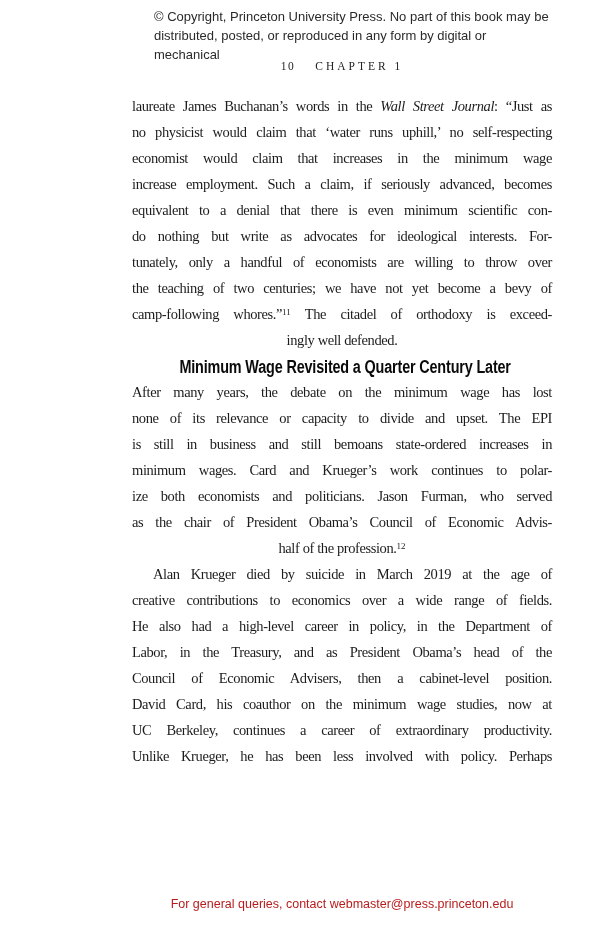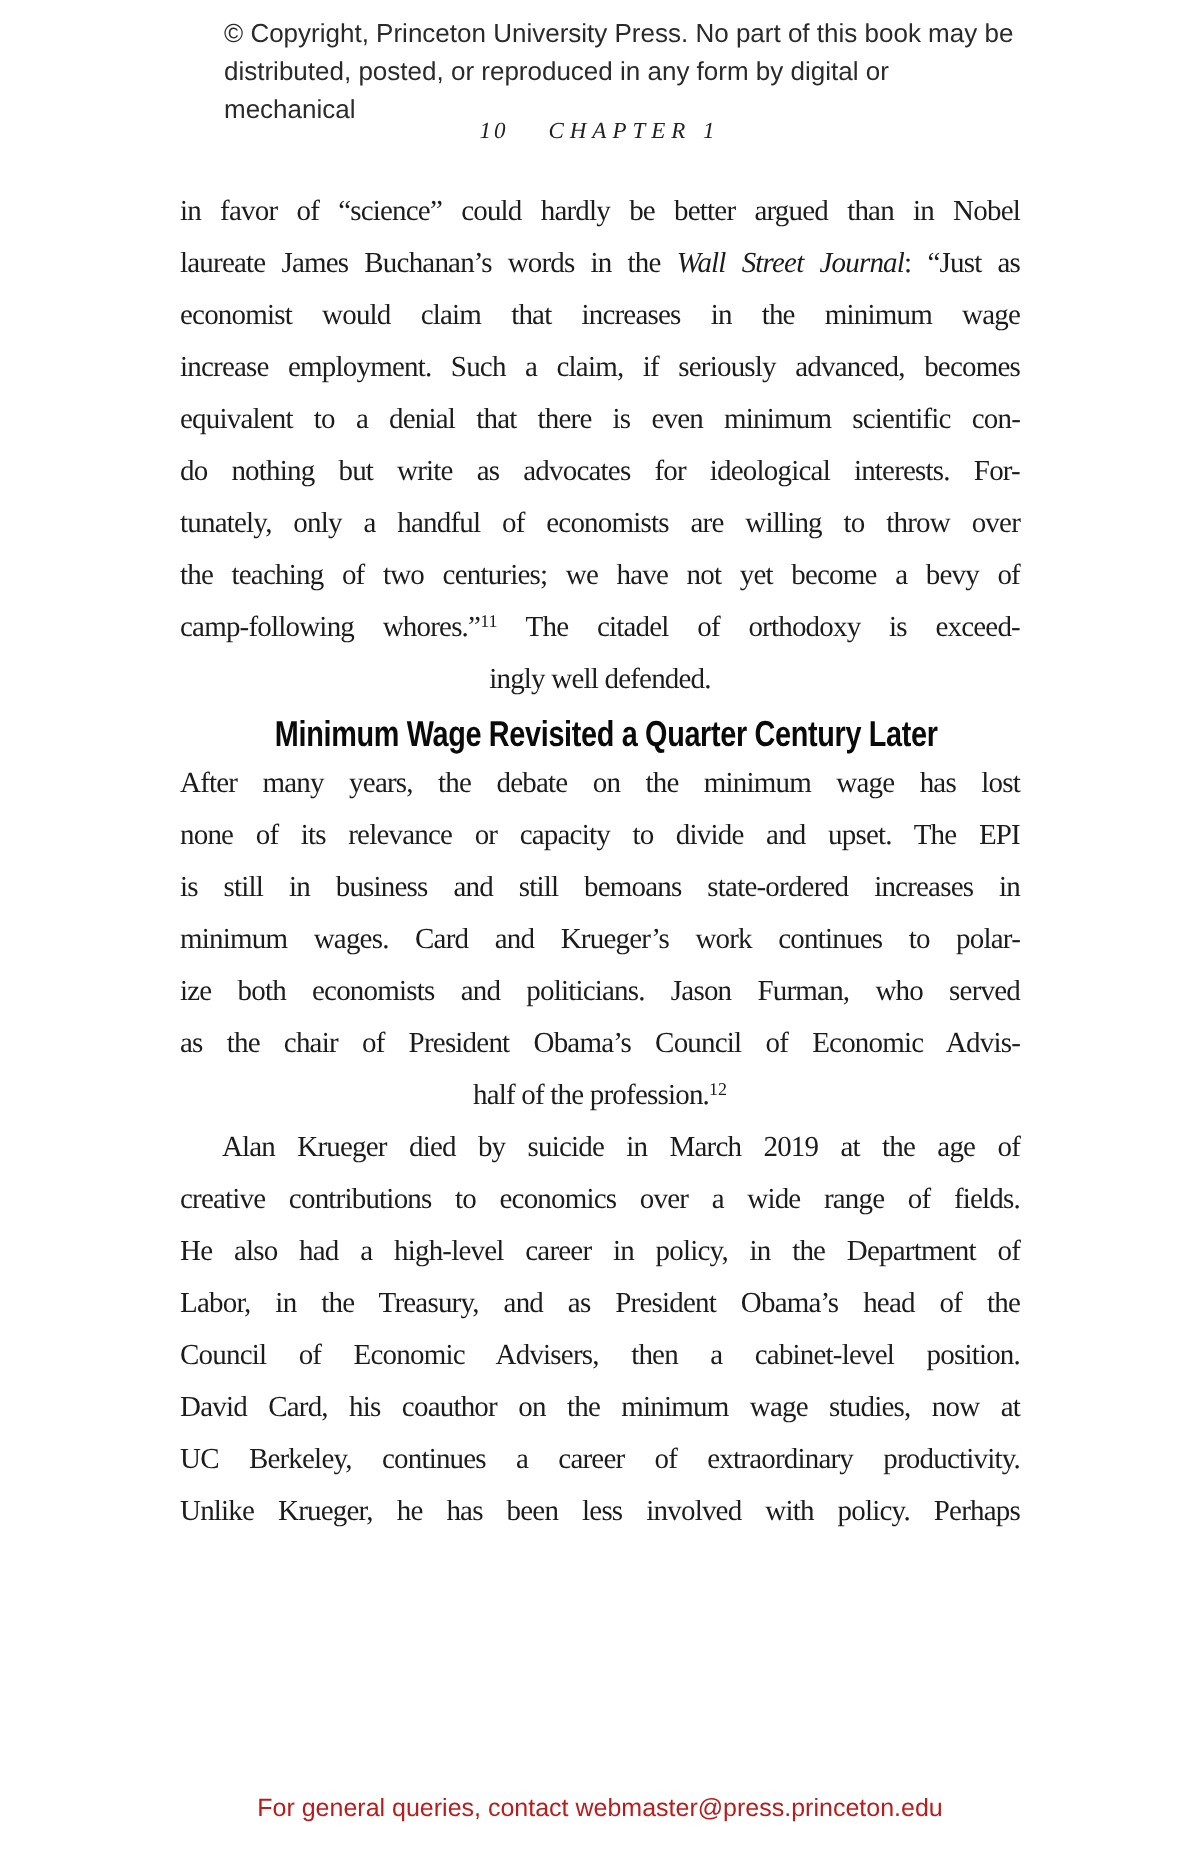--- a/index.html
+++ b/index.html
@@ -5,20 +5,21 @@
   * { margin: 0; padding: 0; box-sizing: border-box; }
   html, body { background: #ffffff; }
   .page {
     position: relative;
     width: 556px;
     height: 927px;
     background: #ffffff;
     overflow: hidden;
     font-family: "Liberation Serif", serif;
     color: #1c1c1c;
+    margin-left: 42px;
   }
   
   .copyright {
     position: absolute;
     left: 112px;
     top: 7px;
     width: 400px;
     font-family: "Liberation Sans", sans-serif;
     font-size: 13px;
     color: #2a2a2a;
@@ -33,21 +34,20 @@
   
   .running-head {
     position: absolute;
     top: 60px;
     left: 90px;
     width: 420px;
     text-align: center;
     font-family: "Liberation Serif", serif;
     font-size: 11.5px;
     color: #222222;
-    font-style: italic;
   }
   .running-head .pagenum {
     letter-spacing: 1.5px;
     margin-right: 20px;
   }
   .running-head .chapter {
     letter-spacing: 3px;
   }
   
   .bodytext {
@@ -118,22 +118,22 @@
       <div class="line">distributed, posted, or reproduced in any form by digital or mechanical</div>
     </div>
 
   <div class="running-head">
     <span class="pagenum">10</span><span class="chapter">CHAPTER 1</span>
   </div>
 
   <div class="bodytext">
 
     <div class="para">
-        <div class="line">in favor of “science” could hardly be better argued than in Nobel</div>
         <div class="line">laureate James Buchanan’s words in the <em>Wall Street Journal</em>: “Just as</div>
+        <div class="line">no physicist would claim that ‘water runs uphill,’ no self-respecting</div>
         <div class="line">economist would claim that increases in the minimum wage</div>
         <div class="line">increase employment. Such a claim, if seriously advanced, becomes</div>
         <div class="line">equivalent to a denial that there is even minimum scientific con-</div>
         <div class="line">do nothing but write as advocates for ideological interests. For-</div>
         <div class="line">tunately, only a handful of economists are willing to throw over</div>
         <div class="line">the teaching of two centuries; we have not yet become a bevy of</div>
         <div class="line">camp-following whores.”<sup>11</sup> The citadel of orthodoxy is exceed-</div>
         <div class="line last">ingly well defended.</div>
       </div>
 

